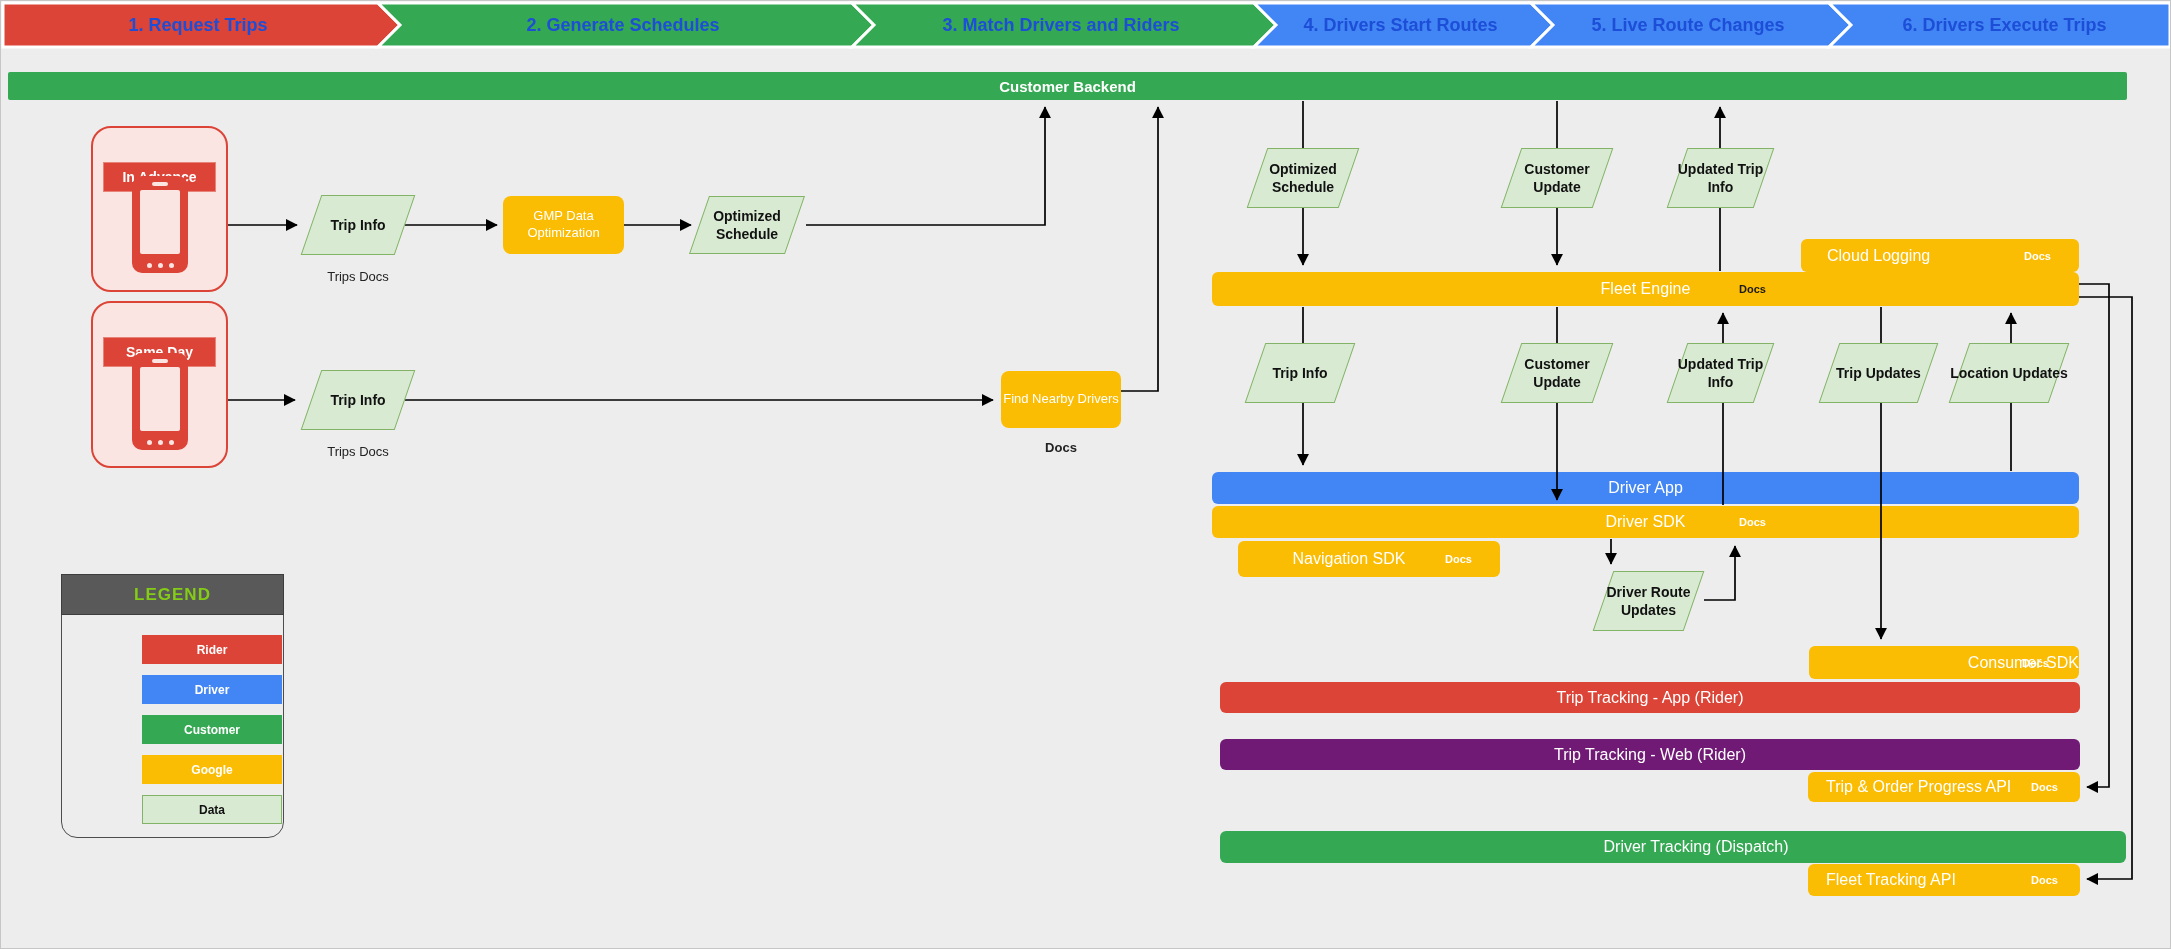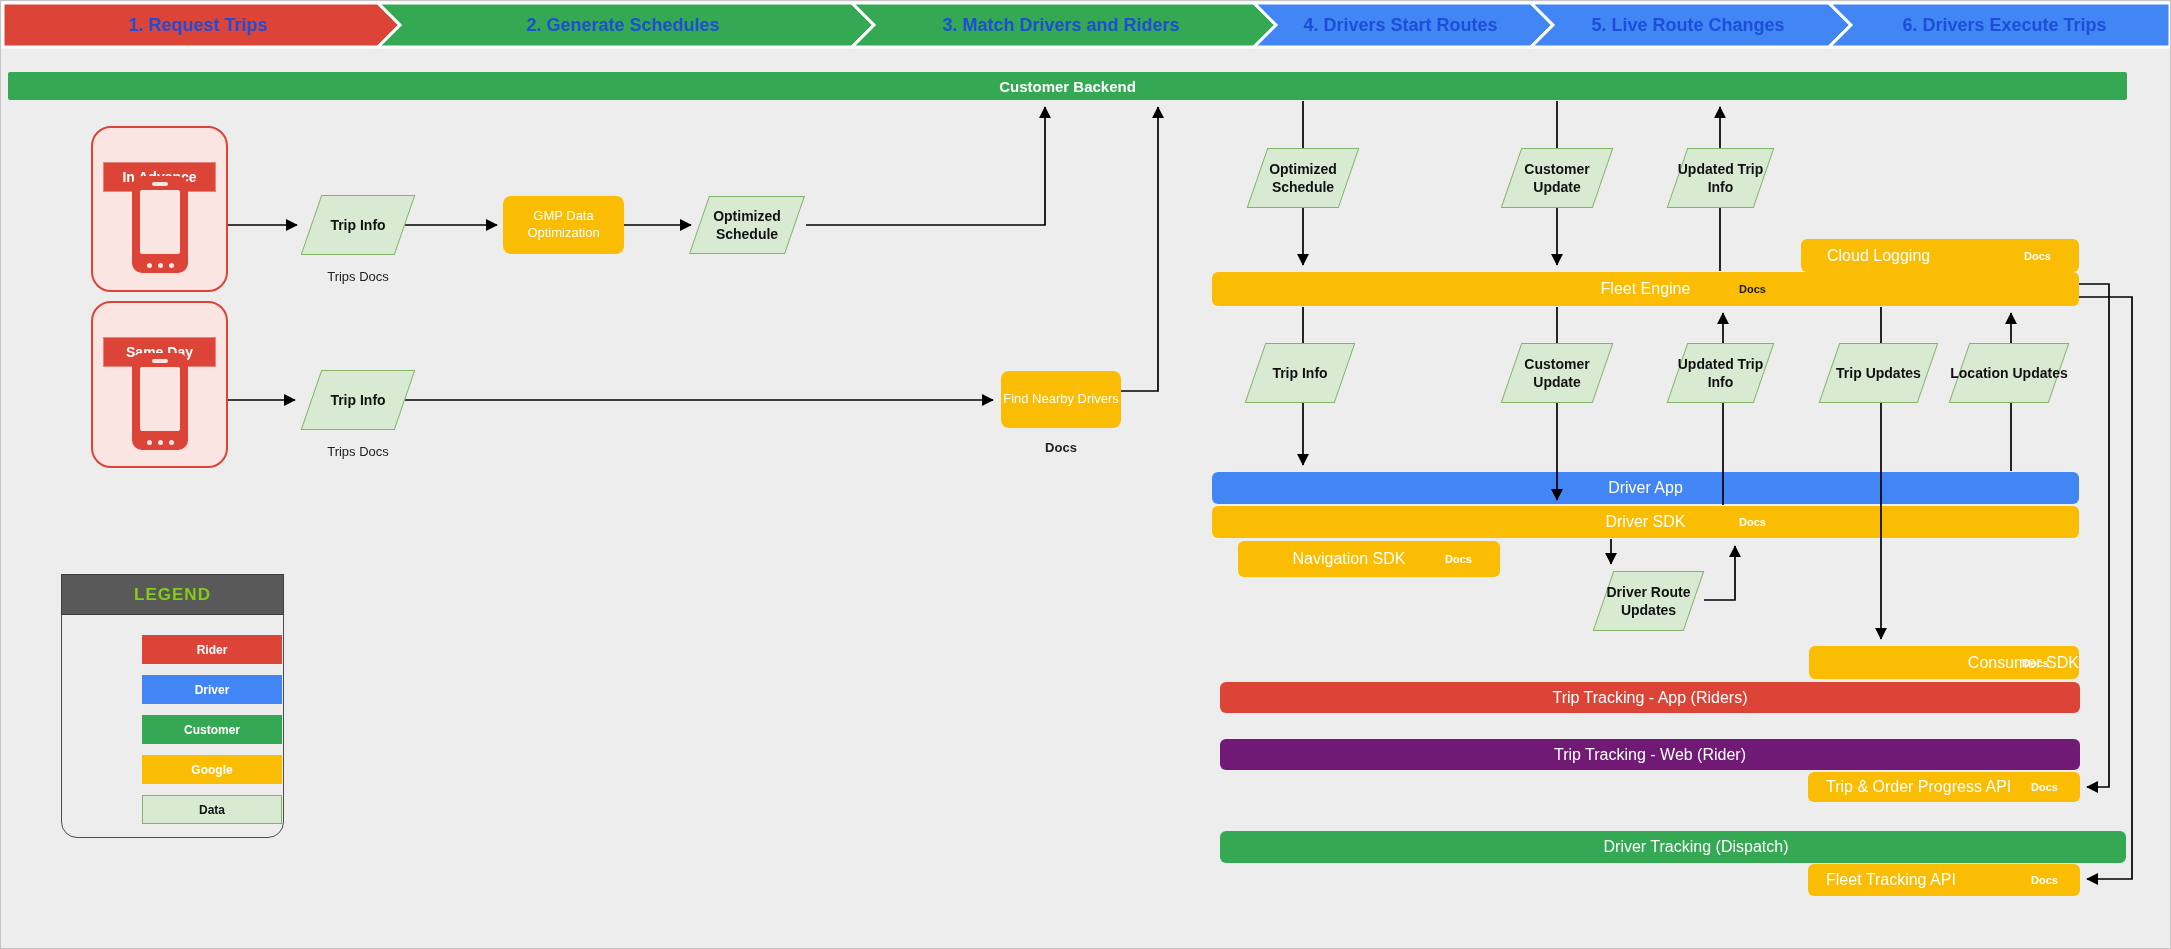--- a/index.html
+++ b/index.html
@@ -212,21 +212,21 @@
   <div class="para" style="left:1592px;top:570px;width:111px;height:60px;">
     <span class="shape"></span>
     <span class="lbl">Driver Route Updates</span>
   </div>
 
   <div class="bar" style="left:1808px;top:645px;width:270px;height:33px;background:#FBBC04;justify-content:flex-end;padding-left:16px;box-sizing:border-box;">
     <span>Consumer SDK</span>
     <span class="docs" style="right:30px;">Docs</span>
   </div>
   <div class="bar" style="left:1219px;top:681px;width:860px;height:31px;background:#DB4437;">
-    <span>Trip Tracking - App (Riders)</span>
+    <span>Trip Tracking - App (Rider)</span>
   </div>
   <div class="bar" style="left:1219px;top:738px;width:860px;height:31px;background:#701a75;">
     <span>Trip Tracking - Web  (Rider)</span>
   </div>
   <div class="bar" style="left:1807px;top:771px;width:272px;height:30px;background:#FBBC04;justify-content:flex-start;padding-left:18px;box-sizing:border-box;">
     <span>Trip &amp; Order Progress API</span>
     <span class="docs" style="right:22px;">Docs</span>
   </div>
   <div class="bar" style="left:1219px;top:830px;width:860px;height:32px;background:#34A853;padding-left:46px;">
     <span>Driver Tracking (Dispatch)</span>

